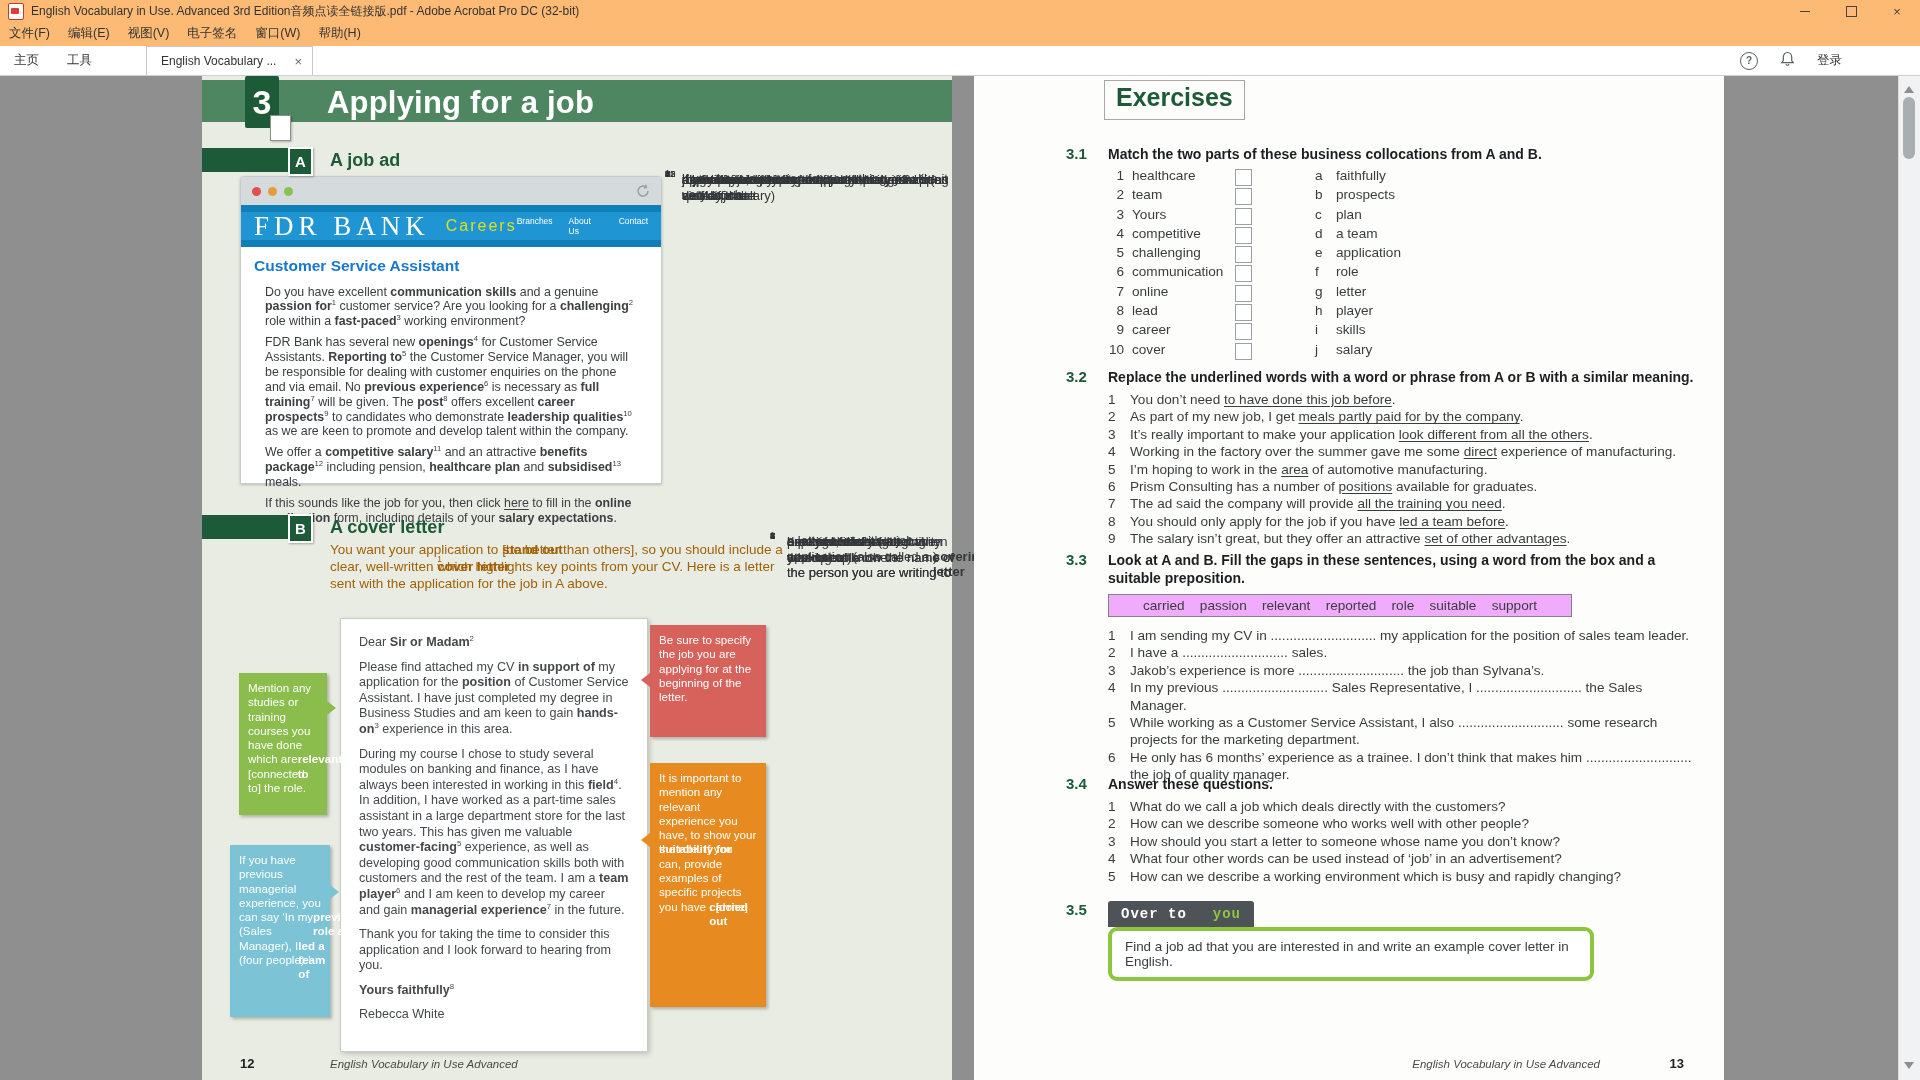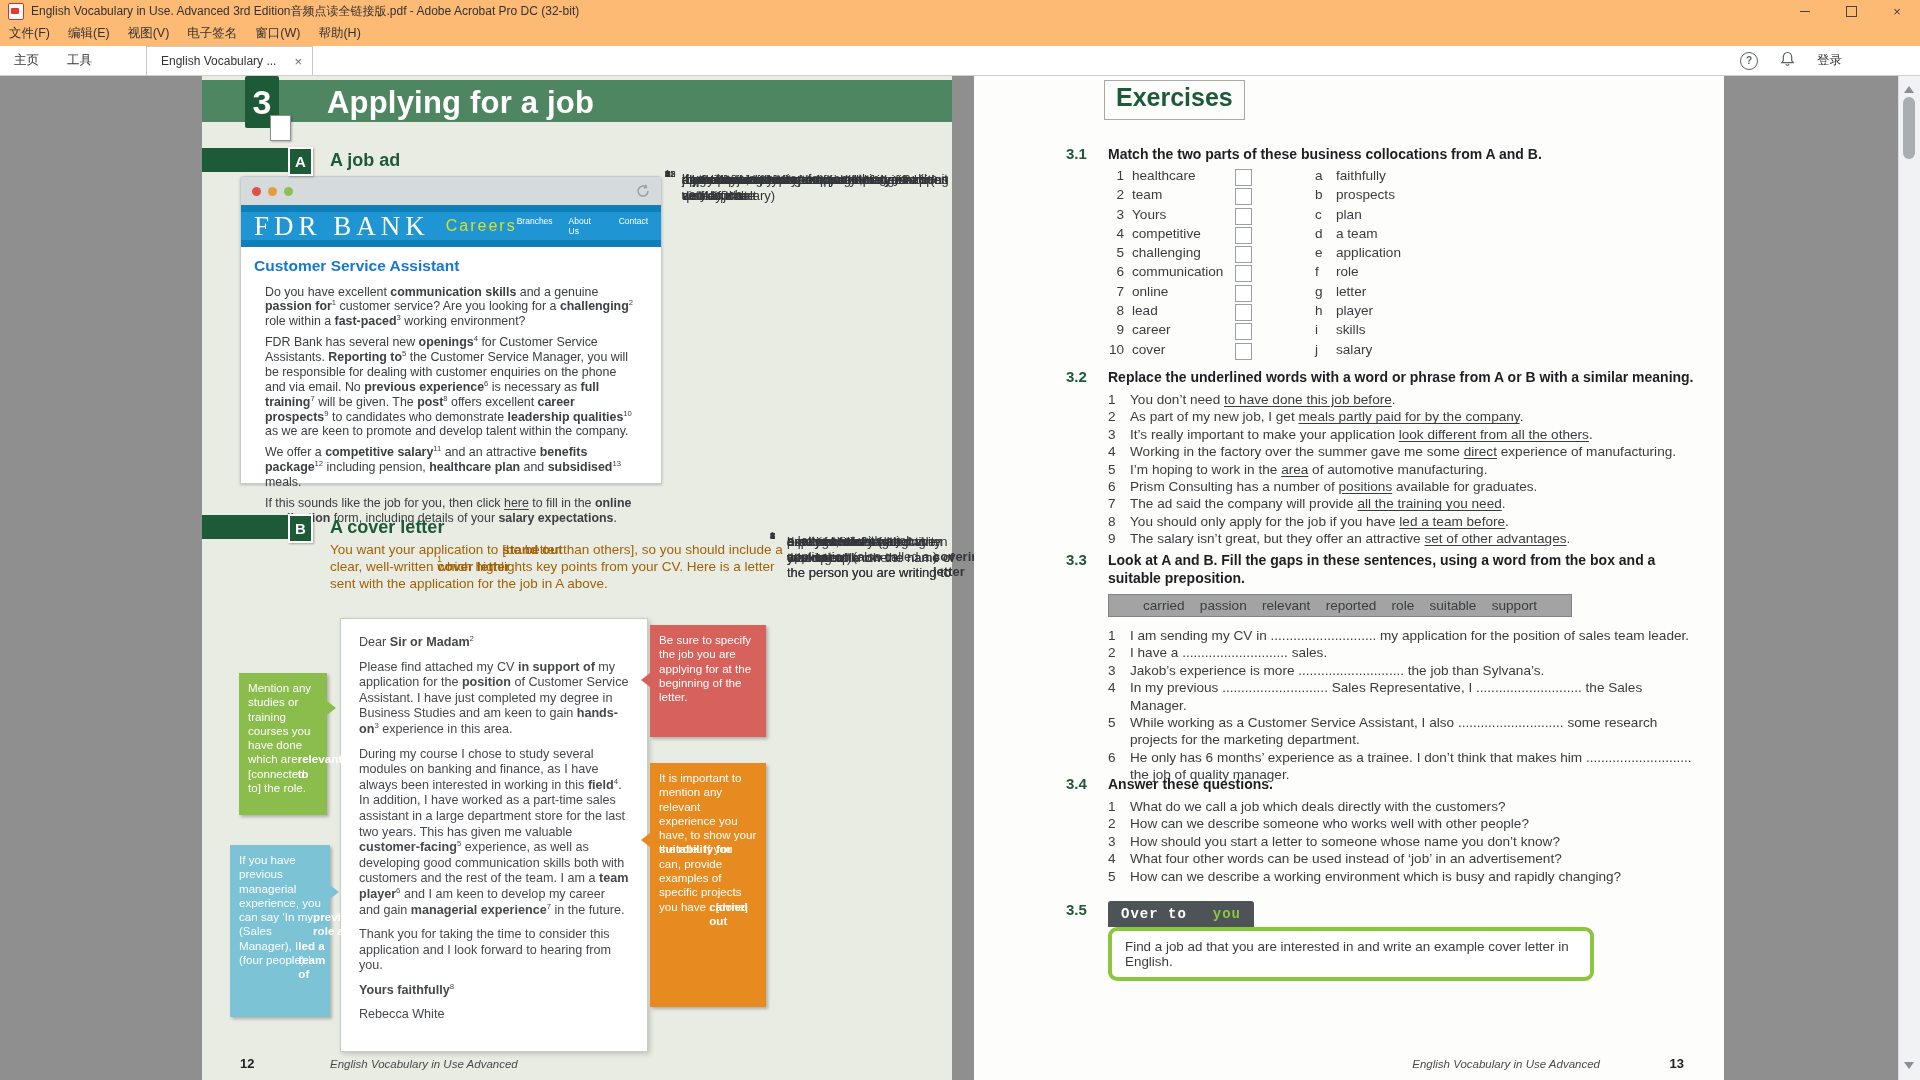--- a/index.html
+++ b/index.html
@@ -108,21 +108,21 @@
   .prompt{font-weight:bold;font-size:14px;color:#1c1e21;margin:0 0 5px;line-height:18px}
   .mrow{position:relative !important;height:19.3px;font-size:13.6px;color:#3a3d40}
   .mn{position:absolute !important;left:0;width:16px;text-align:right}
   .ma{position:absolute !important;left:24px}
   .mbox{position:absolute !important;left:127px;top:1px;width:15px;height:15px;border:1px solid #9aa0a3;background:#fff}
   .mk{position:absolute !important;left:207px}
   .mb{position:absolute !important;left:228px}
   .qrow{display:flex;font-size:13.6px;line-height:17.4px;color:#3a3d40}
   .qn{width:22px;flex:none}
   .qt{flex:1}
-  .wordbox{border:1px solid #808488;background:#a3a3a3;display:flex;justify-content:space-between;
+  .wordbox{border:1px solid #808488;background:#f0abfc;display:flex;justify-content:space-between;
            padding:3px 34px;font-size:13.6px;color:#3a3d40;width:464px;box-sizing:border-box;margin:7px 0 10px}
   .otybadge{display:inline-flex;background:#4d5357;color:#fff;font-family:"Liberation Mono","DejaVu Sans Mono",monospace;
             font-size:14px;font-weight:bold;letter-spacing:1px;padding:5px 13px;border-radius:3px 3px 0 0}
   .oty-you{color:#8dc63f;margin-left:26px}
   .otybox{border:4px solid #8cc63f;border-radius:9px;width:486px;box-sizing:border-box;padding:8px 13px;
           font-size:13.4px;color:#3a3d40;background:#fff;margin-top:0}
 </style>
 </head>
 <body>
 

